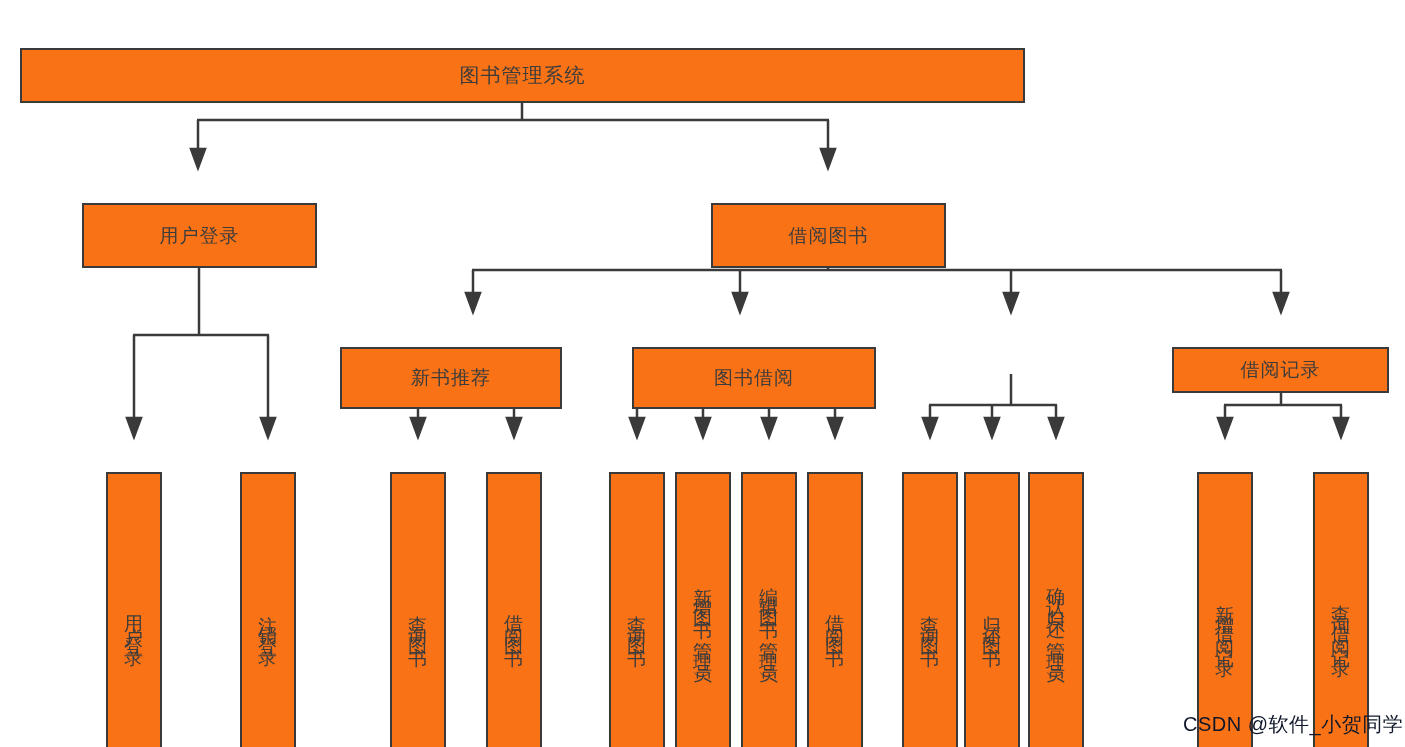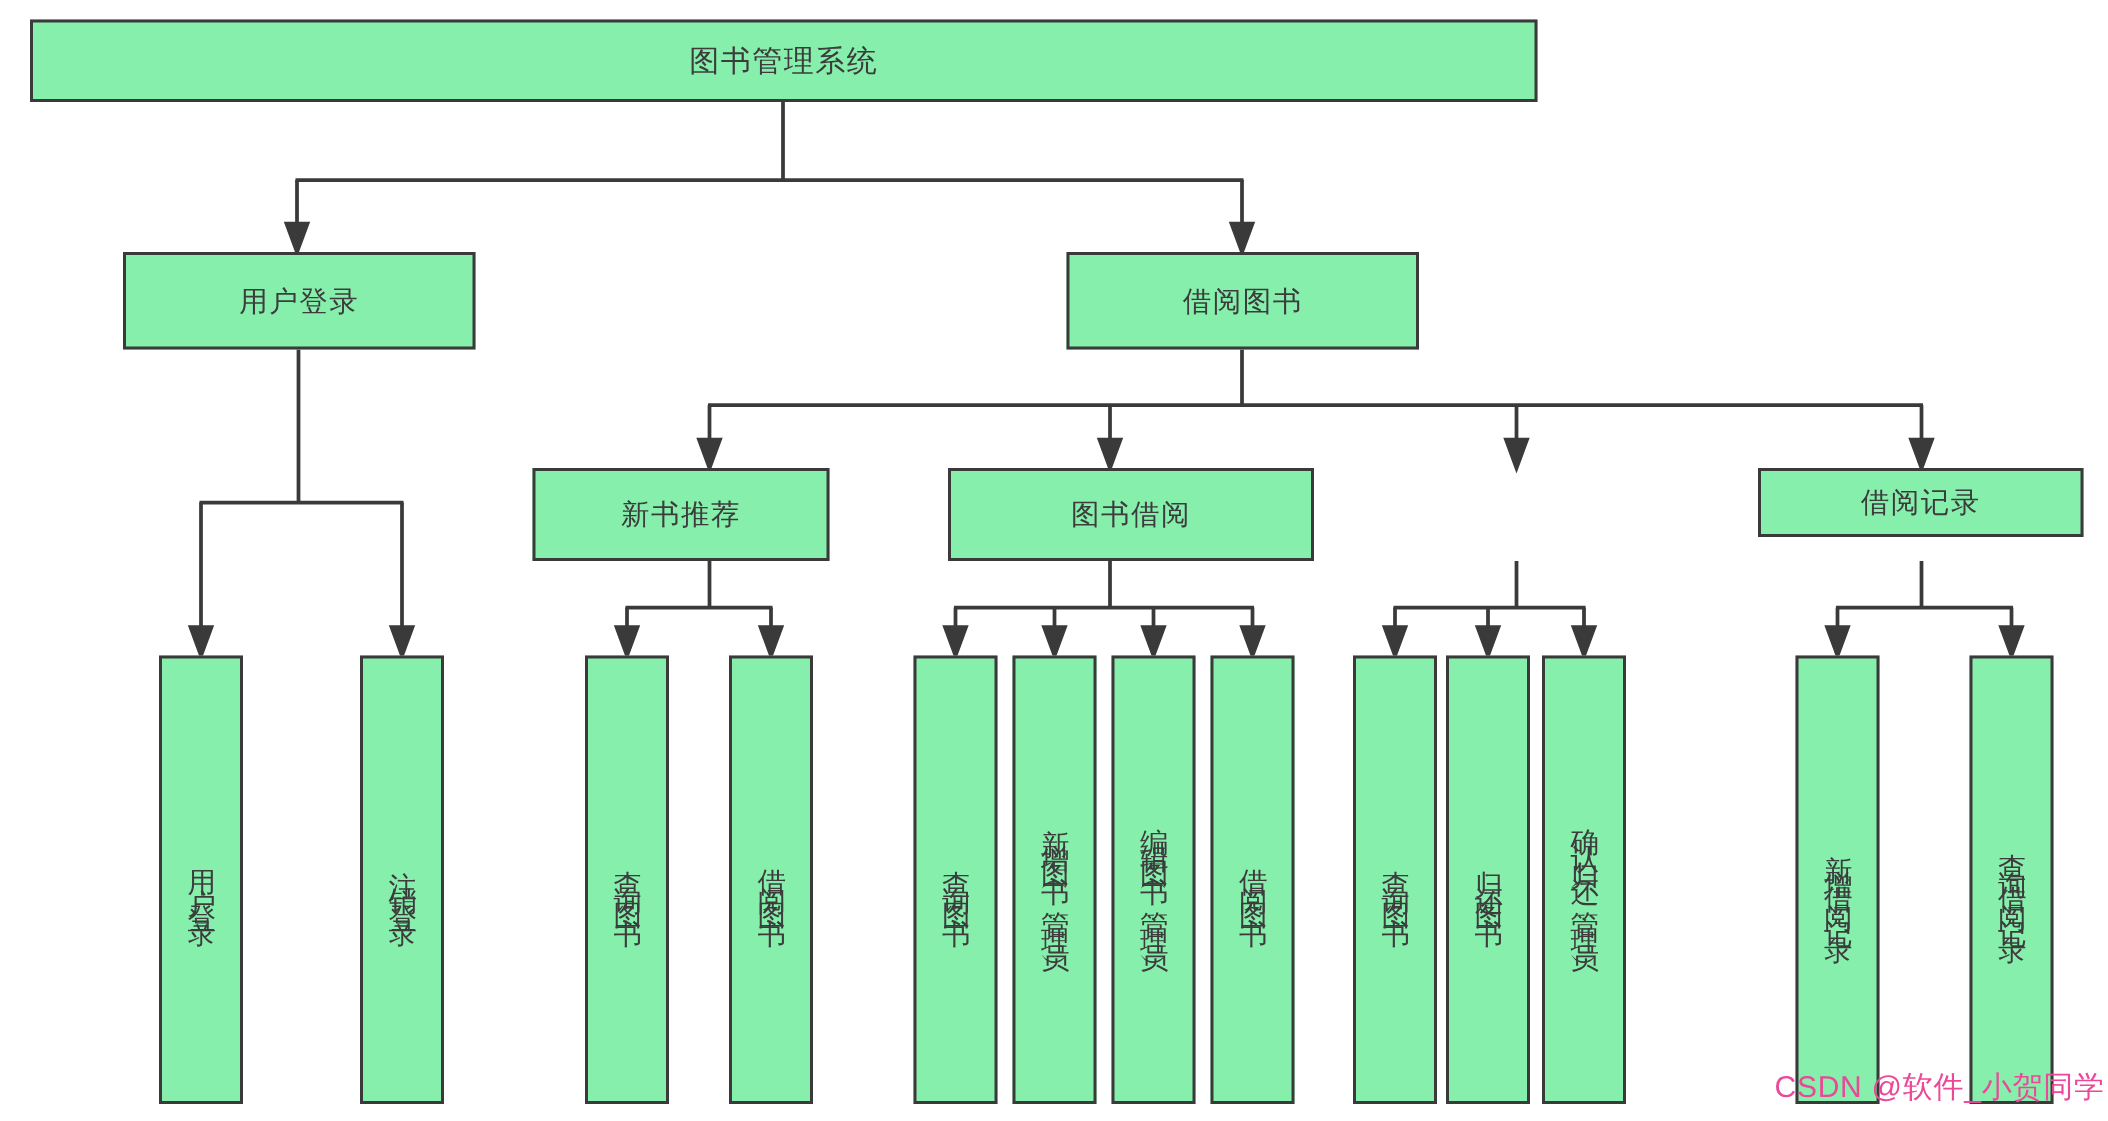--- a/index.html
+++ b/index.html
@@ -2,32 +2,32 @@
 <html><head>
 <meta charset="utf-8">
 <style>
   html,body{margin:0;padding:0;background:#ffffff;}
   .canvas{
     position:relative;width:1405px;height:747px;background:#ffffff;overflow:hidden;
     font-family:"Liberation Sans","DejaVu Sans",sans-serif;color:#3c3c3c;
   }
   .connectors{position:absolute;left:0;top:0;width:1405px;height:747px;}
   .node{
-    position:absolute;box-sizing:border-box;border:2px solid #3a3a3a;background:#86efac;
+    position:absolute;box-sizing:border-box;border:2px solid #3a3a3a;background:#f97316;
     display:flex;align-items:center;justify-content:center;text-align:center;
-    font-size:19px;letter-spacing:1px;color:#3c3c3c;
+    font-size:19px;letter-spacing:1px;color:#3c3c3c;margin-top:35px;
   }
   .node.root{font-size:20px;}
   .leaf .vtext{
     writing-mode:vertical-rl;text-orientation:mixed;letter-spacing:11px;
     font-size:19px;line-height:1;white-space:nowrap;
   }
   .watermark{
     position:absolute;left:1183px;top:711px;font-size:20px;letter-spacing:0.5px;
-    color:#ec4899;z-index:5;white-space:nowrap;
+    color:#0f172a;z-index:5;white-space:nowrap;
   }
 </style>
 </head>
 <body>
 
 <div class="canvas">
 
   <svg class="connectors" width="1405" height="747" viewBox="0 0 1405 747">
     <g stroke="#3a3a3a" stroke-width="2.5" fill="#3a3a3a">
 
@@ -110,21 +110,21 @@
     <span>图书管理系统</span>
   </div>
 
   <div class="node" style="left:82px;top:168px;width:235px;height:65px">
     <span>用户登录</span>
   </div>
   <div class="node" style="left:711px;top:168px;width:235px;height:65px">
     <span>借阅图书</span>
   </div>
 
-  <div class="node" style="left:355px;top:312px;width:198px;height:62px">
+  <div class="node" style="left:340px;top:312px;width:222px;height:62px">
     <span>新书推荐</span>
   </div>
   <div class="node" style="left:632px;top:312px;width:244px;height:62px">
     <span>图书借阅</span>
   </div>
   <div class="node" style="left:1172px;top:312px;width:217px;height:46px">
     <span>借阅记录</span>
   </div>
 
   <div class="node leaf" style="left:106px;top:437px;width:56px;height:299px">

